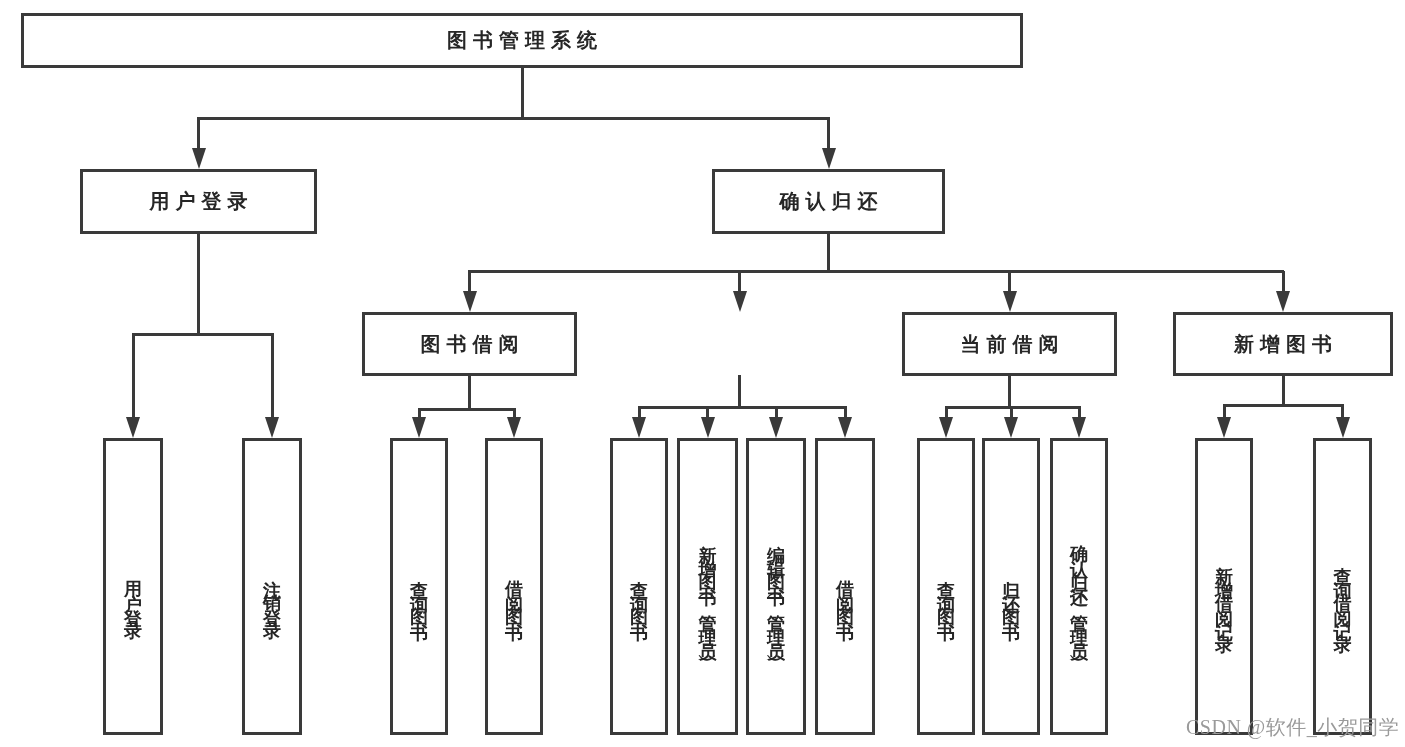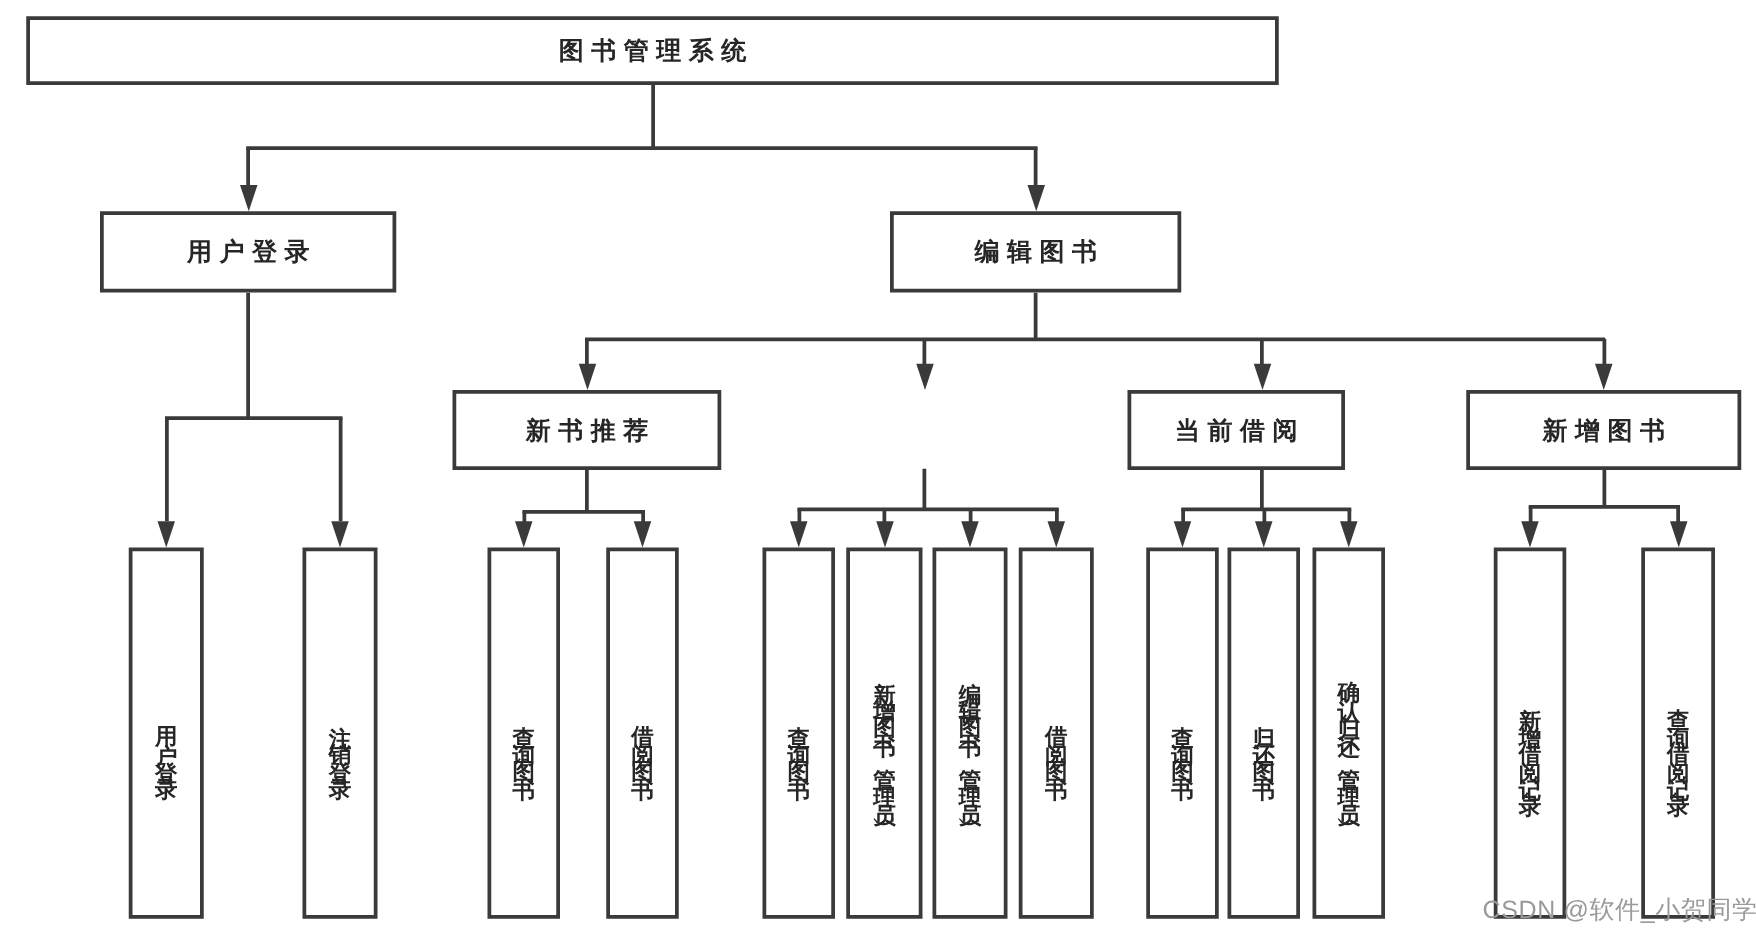--- a/index.html
+++ b/index.html
@@ -1,20 +1,20 @@
 <!DOCTYPE html>
 <html><head>
 <meta charset="utf-8">
 <style>
   html,body{margin:0;padding:0;background:#ffffff;}
   .canvas{
     position:relative;
     width:1405px;height:747px;
     background:#ffffff;
-    font-family:Liberation Sans, sans-serif;
+    font-family:Liberation Serif, serif;
     overflow:hidden;
   }
   
   .node{
     position:absolute;
     box-sizing:border-box;
     border:3px solid #3a3a3a;
     background:#ffffff;
     display:flex;align-items:center;justify-content:center;
     font-size:20px;letter-spacing:6px;text-indent:6px;
@@ -62,24 +62,24 @@
   }
 </style>
 </head>
 <body>
 
 <div class="canvas">
 
   <div class="node" style="left:21px;top:13px;width:1002px;height:55px;">图书管理系统</div>
 
   <div class="node" style="left:80px;top:169px;width:237px;height:65px;">用户登录</div>
-  <div class="node" style="left:712px;top:169px;width:233px;height:65px;">编辑图书</div>
+  <div class="node" style="left:712px;top:169px;width:233px;height:65px;">确认归还</div>
 
-  <div class="node" style="left:362px;top:312px;width:215px;height:64px;">新书推荐</div>
-  <div class="node" style="left:902px;top:312px;width:174px;height:64px;">当前借阅</div>
+  <div class="node" style="left:362px;top:312px;width:215px;height:64px;">图书借阅</div>
+  <div class="node" style="left:902px;top:312px;width:215px;height:64px;">当前借阅</div>
   <div class="node" style="left:1173px;top:312px;width:220px;height:64px;">新增图书</div>
 
   <div class="leaf" style="left:103px;width:60px;">
     <span class="vtext">用户登录</span>
   </div>
   <div class="leaf" style="left:242px;width:60px;">
     <span class="vtext">注销登录</span>
   </div>
 
   <div class="leaf" style="left:390px;width:58px;">

